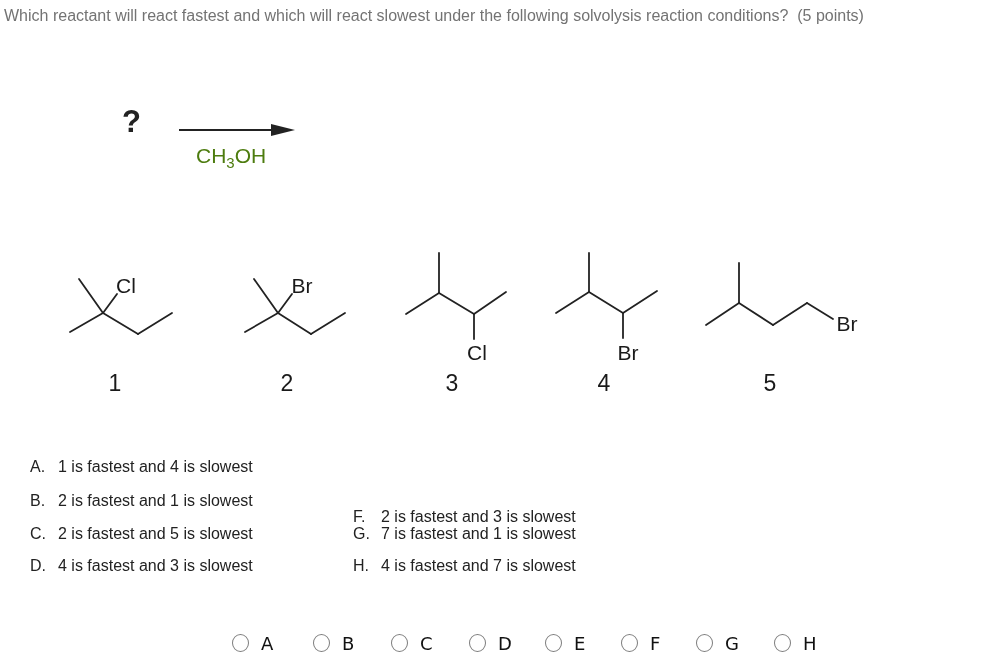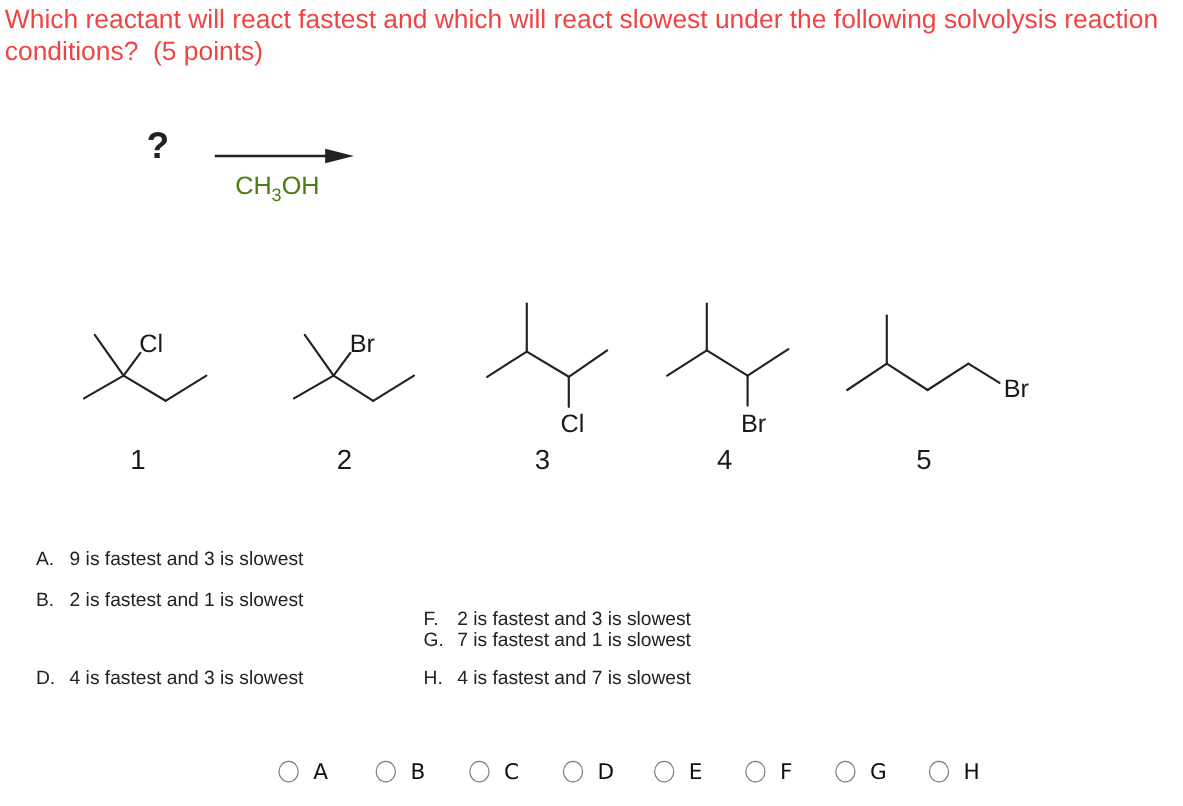--- a/index.html
+++ b/index.html
@@ -9,23 +9,23 @@
     height: 672px;
     background: #ffffff;
     overflow: hidden;
     font-family: "Liberation Sans", sans-serif;
     color: #1a1a1a;
   }
   .question {
     position: absolute;
     left: 4px; top: 2px;
     width: 972px;
-    font-size: 22px;
+    font-size: 16px;
     line-height: 27px;
-    color: #ef4444;
+    color: #737373;
     white-space: pre-wrap;
   }
   .qmark {
     position: absolute;
     left: 122px; top: 104px;
     font-size: 31px;
     font-weight: bold;
     color: #222;
   }
   .arrow-svg { position: absolute; left: 175px; top: 119px; }
@@ -147,22 +147,23 @@
       <line x1="739" y1="263" x2="739" y2="303"></line>
       <line x1="706" y1="325" x2="739" y2="303"></line>
       <line x1="739" y1="303" x2="773" y2="325"></line>
       <line x1="773" y1="325" x2="807" y2="303"></line>
       <line x1="807" y1="303" x2="833" y2="319"></line>
       <text class="halogen-label" x="847" y="331">Br</text>
       <text class="num-label" x="770" y="391">5</text>
     </g>
   </svg>
 
-  <div class="opt-row" style="left:30px;  top:458px;"><span class="opt-letter">A.</span><span>9 is fastest and 3 is slowest</span></div>
+  <div class="opt-row" style="left:30px;  top:458px;"><span class="opt-letter">A.</span><span>1 is fastest and 4 is slowest</span></div>
   <div class="opt-row" style="left:30px;  top:492px;"><span class="opt-letter">B.</span><span>2 is fastest and 1 is slowest</span></div>
+  <div class="opt-row" style="left:30px;  top:525px;"><span class="opt-letter">C.</span><span>2 is fastest and 5 is slowest</span></div>
   <div class="opt-row" style="left:30px;  top:557px;"><span class="opt-letter">D.</span><span>4 is fastest and 3 is slowest</span></div>
   <div class="opt-row" style="left:353px; top:508px;"><span class="opt-letter">F.</span><span>2 is fastest and 3 is slowest</span></div>
   <div class="opt-row" style="left:353px; top:525px;"><span class="opt-letter">G.</span><span>7 is fastest and 1 is slowest</span></div>
   <div class="opt-row" style="left:353px; top:557px;"><span class="opt-letter">H.</span><span>4 is fastest and 7 is slowest</span></div>
 
 
   <div class="radio-group" style="left:232px;">
       <span class="radio-circle"></span>
       <span class="radio-letter">A</span>
     </div>

